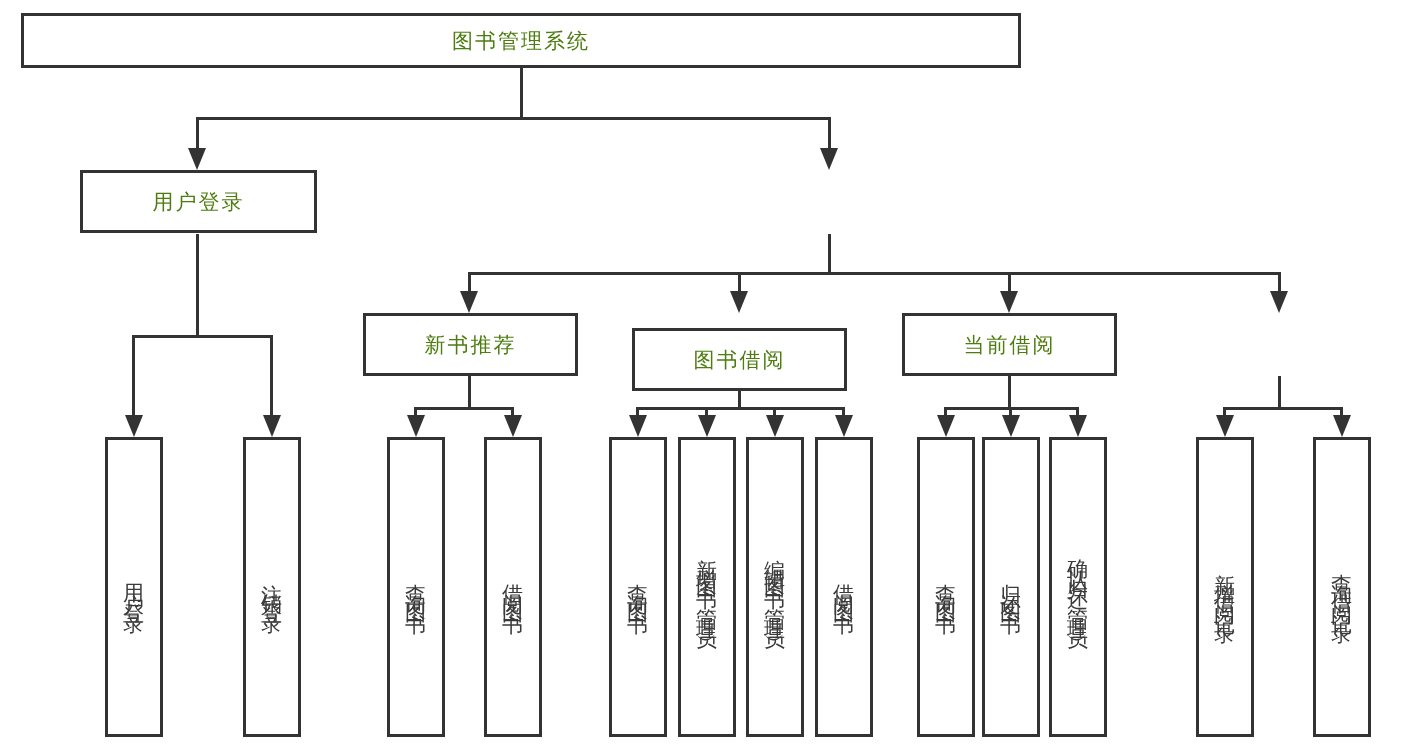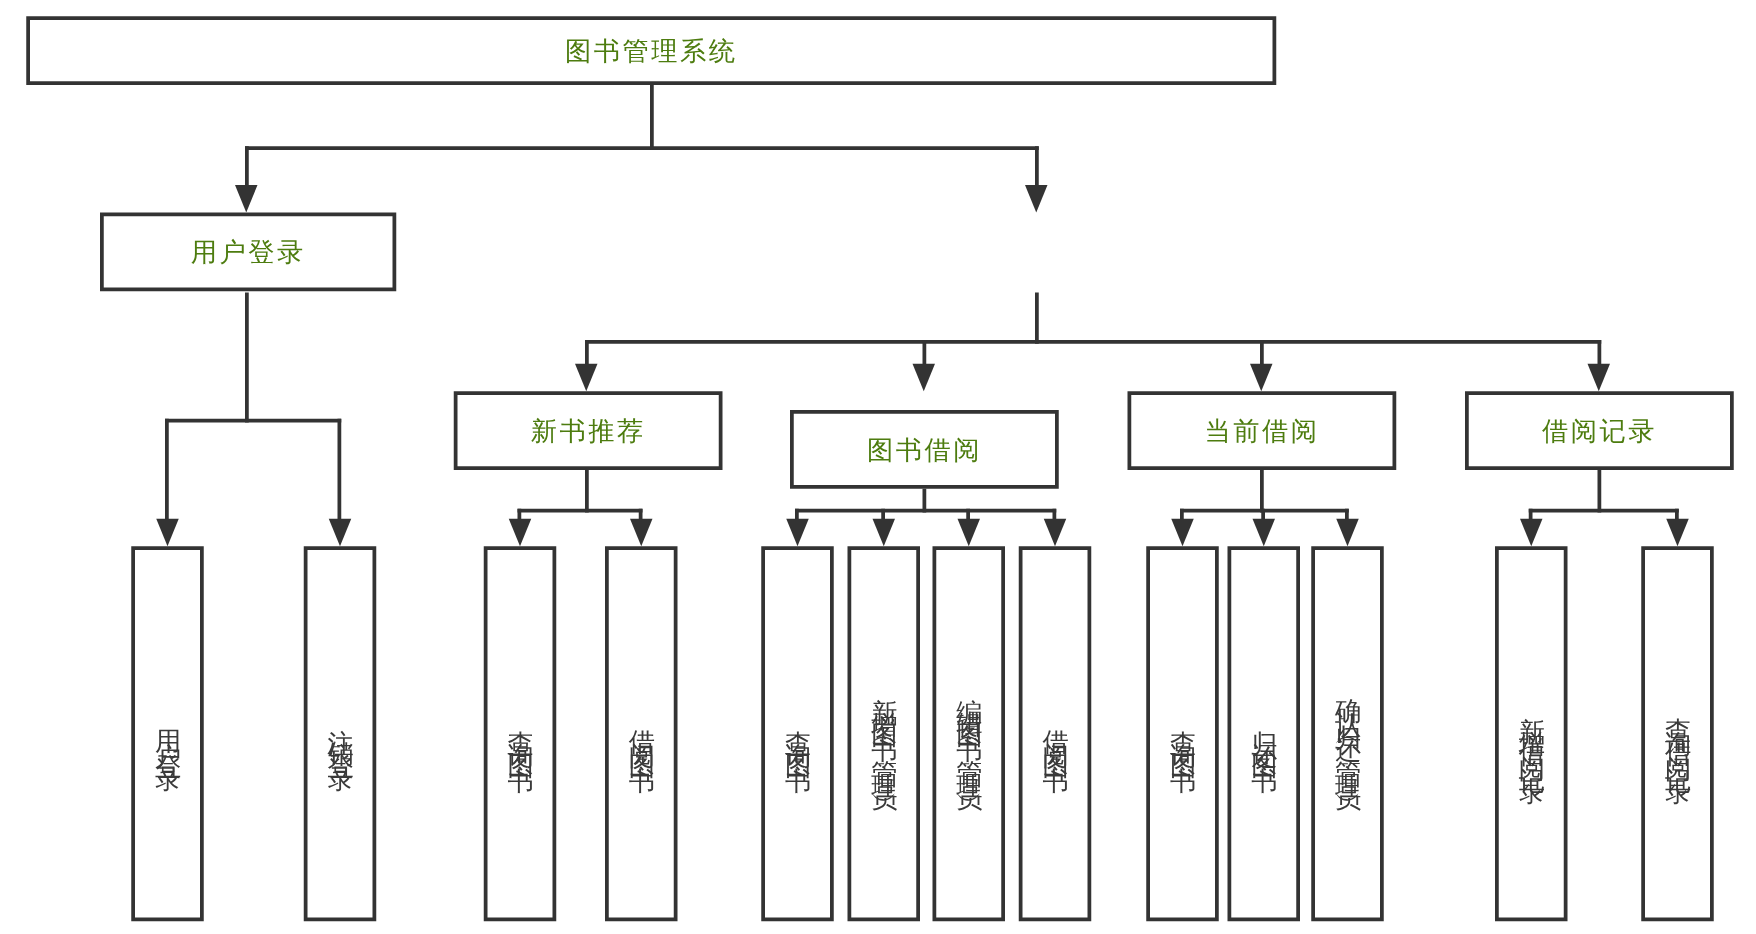--- a/index.html
+++ b/index.html
@@ -156,23 +156,20 @@
 
   <div class="box" id="n3-newbook">
     <span class="h-label">新书推荐</span>
   </div>
   <div class="box" id="n3-borrow">
     <span class="h-label">图书借阅</span>
   </div>
   <div class="box" id="n3-current">
     <span class="h-label">当前借阅</span>
   </div>
-  <div class="box" id="n3-records">
-    <span class="h-label">借阅记录</span>
-  </div>
 
   <div class="box leaf" id="lf-user1">
     <span class="v-label">用户登录</span>
   </div>
   <div class="box leaf" id="lf-user2">
     <span class="v-label">注销登录</span>
   </div>
 
   <div class="box leaf" id="lf-nb1">
     <span class="v-label">查询图书</span>

